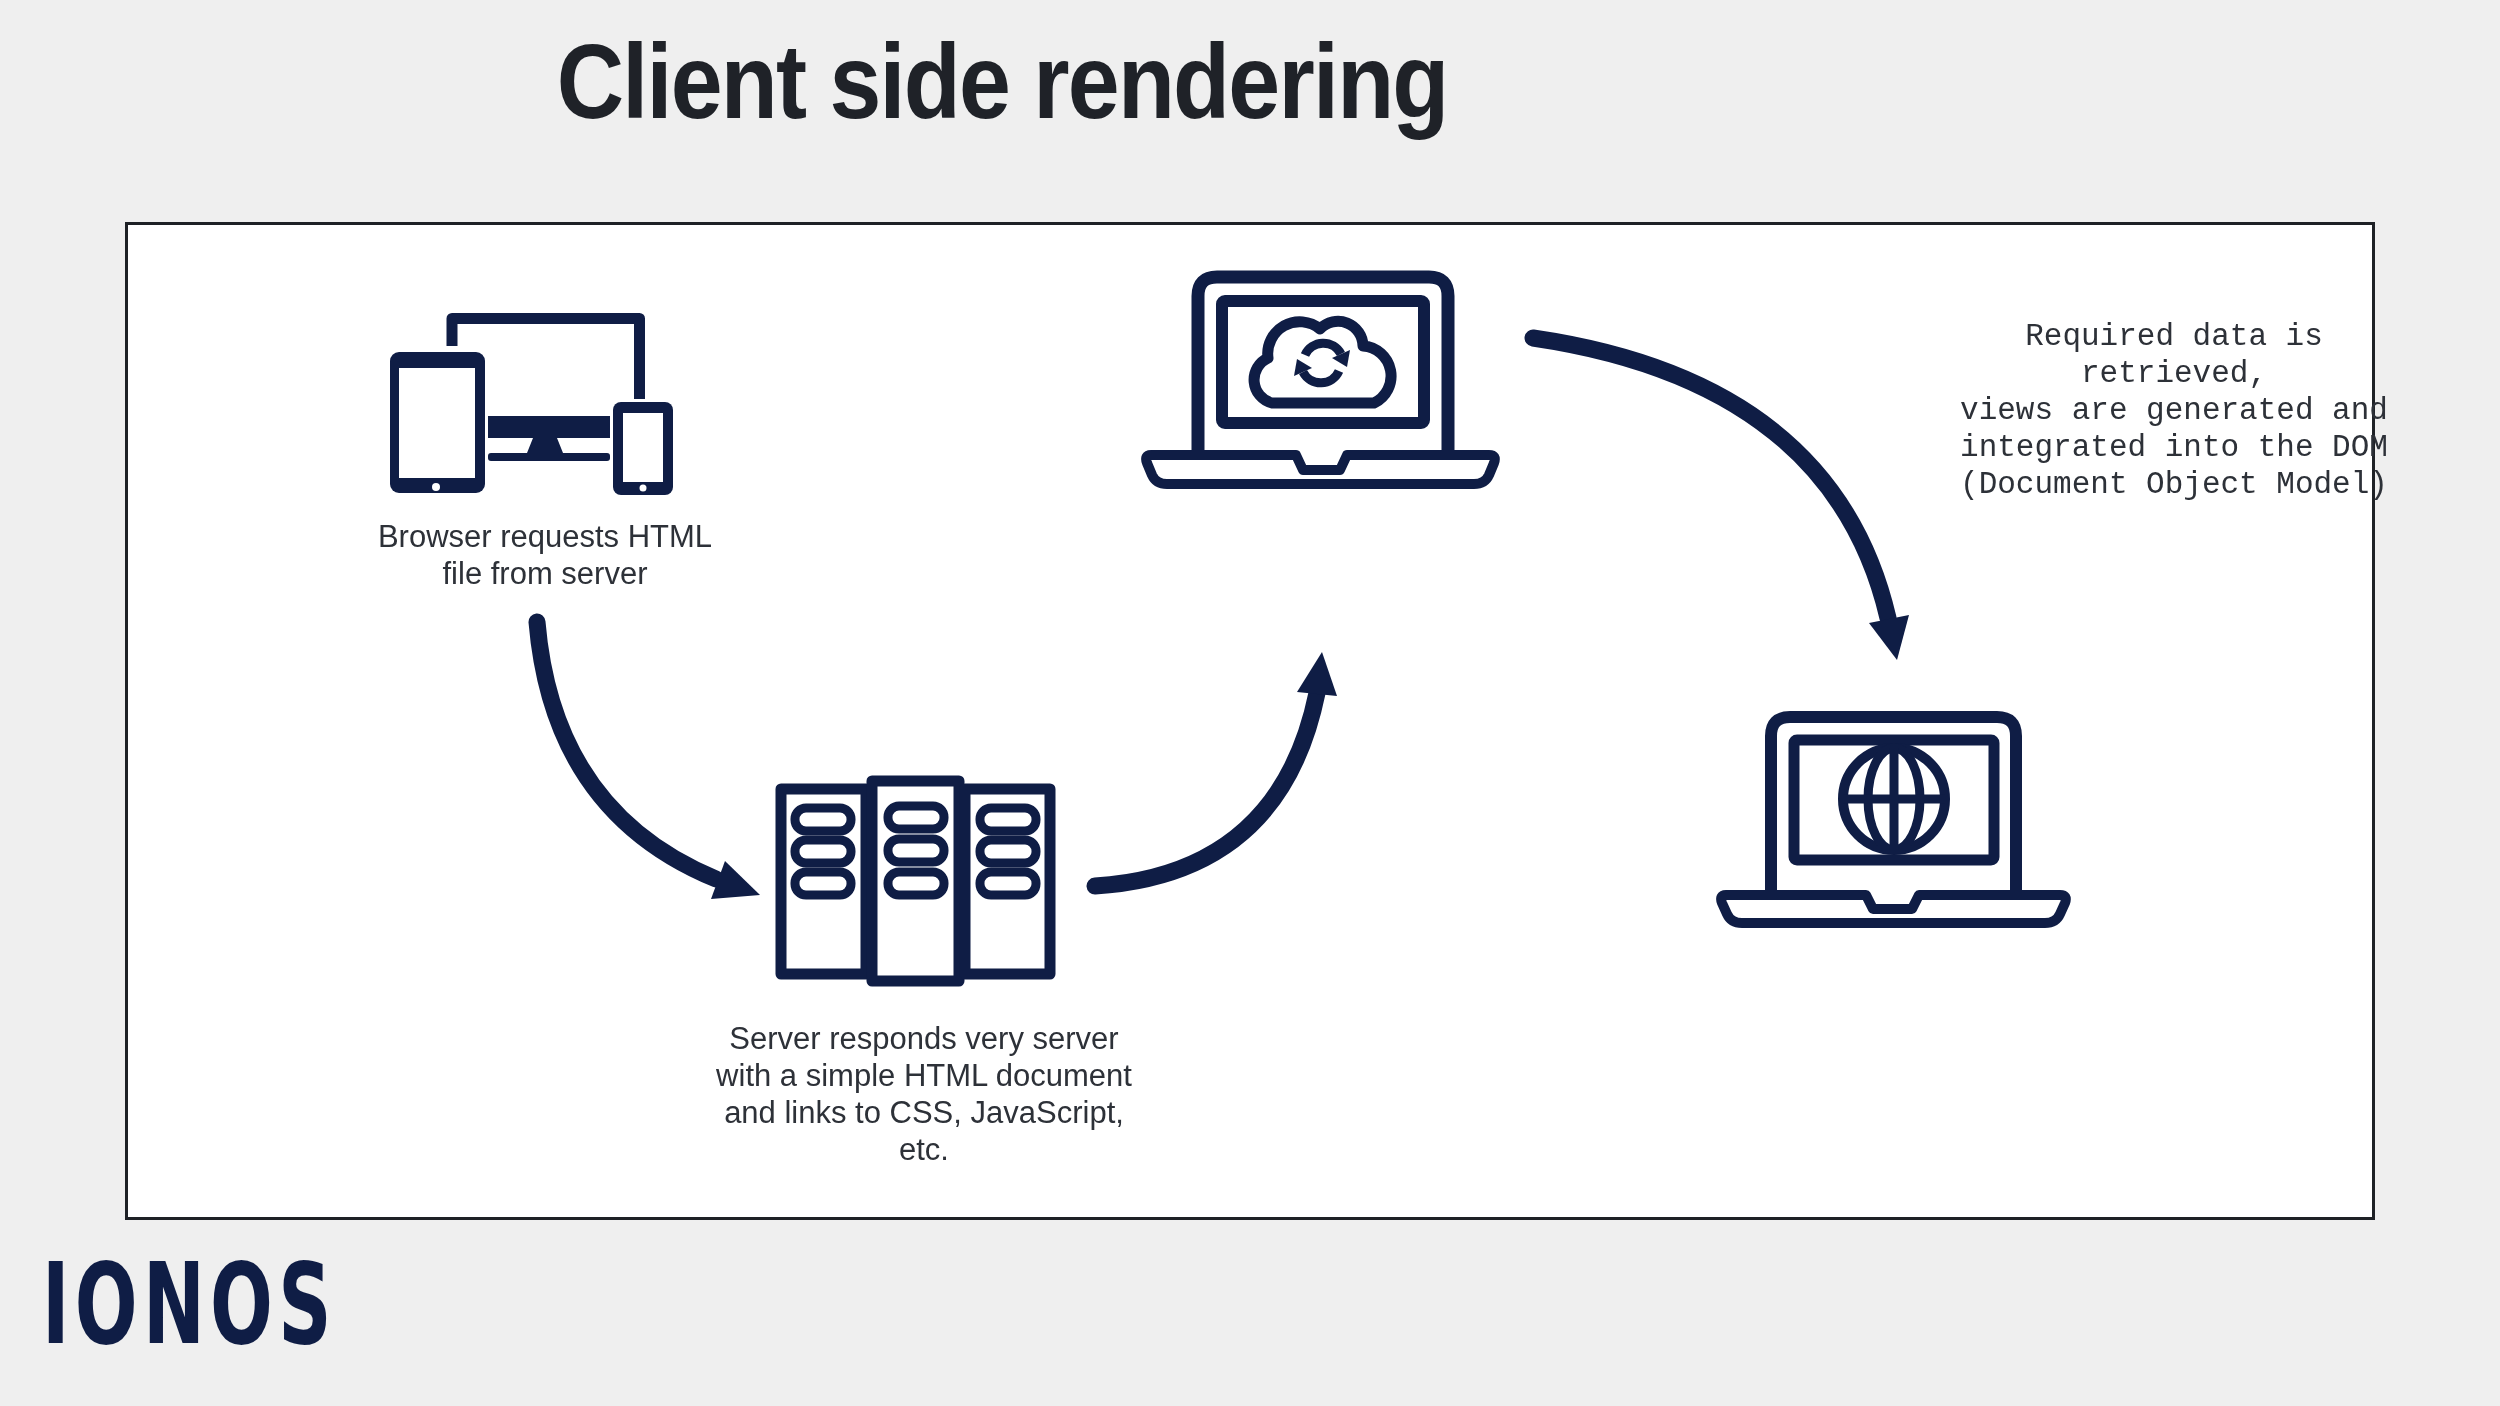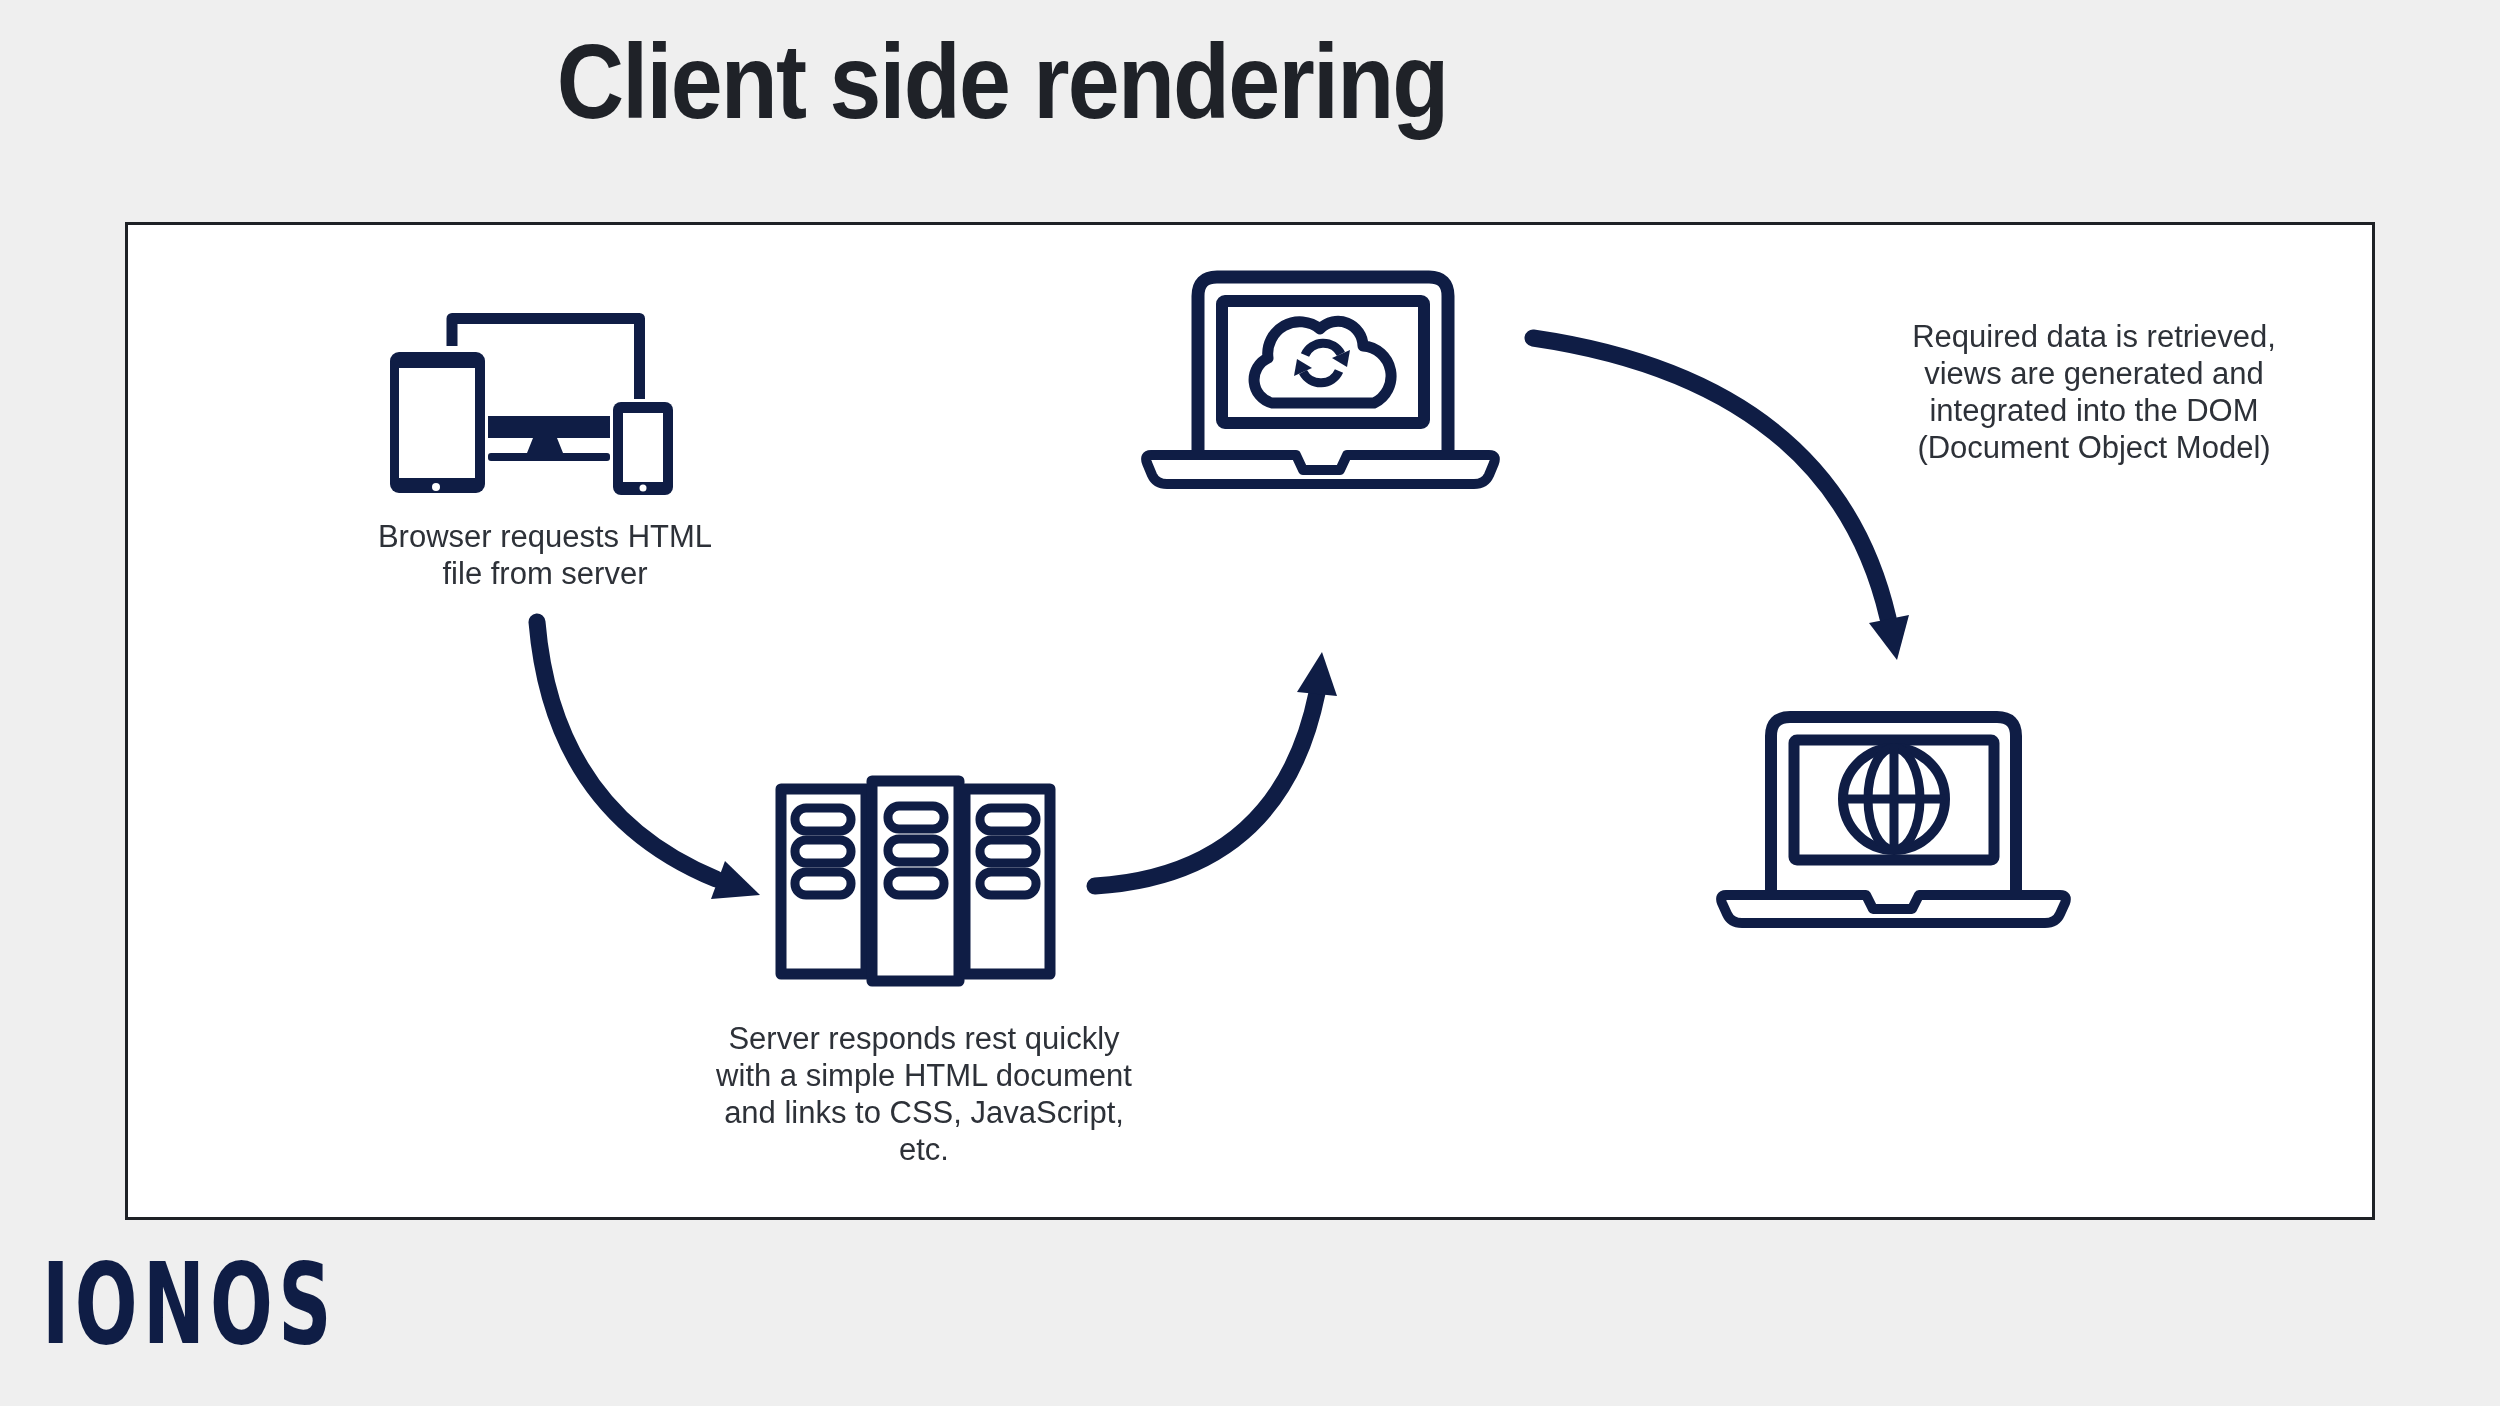--- a/index.html
+++ b/index.html
@@ -142,26 +142,26 @@
         <ellipse class="nv-stroke" stroke-width="9" cx="1894" cy="799" rx="26" ry="51"></ellipse>
         <line class="nv-stroke" stroke-width="9" x1="1843" y1="799" x2="1945" y2="799"></line>
         <line class="nv-stroke" stroke-width="9" x1="1894" y1="748" x2="1894" y2="850"></line>
       </g>
     </g>
   </svg>
 
   <div class="caption" style="left:345px; top:518px; width:400px;">Browser requests HTML
 file from server</div>
 
-  <div class="caption" style="left:699px; top:1020px; width:450px;">Server responds rest quickly
+  <div class="caption" style="left:699px; top:1020px; width:450px;">Server responds very server
 with a simple HTML document
 and links to CSS, JavaScript, etc.</div>
 
 
-  <div class="caption" style="left:1876px; top:318px; width:436px;">Required data is retrieved,
+  <div class="caption" style="left:1956px; top:318px; width:436px;font-family:Liberation Mono, monospace;">Required data is retrieved,
 views are generated and
 integrated into the DOM
 (Document Object Model)</div>
 
 
   <div class="logo">IONOS</div>
 
 </div>
 
 </body></html>

